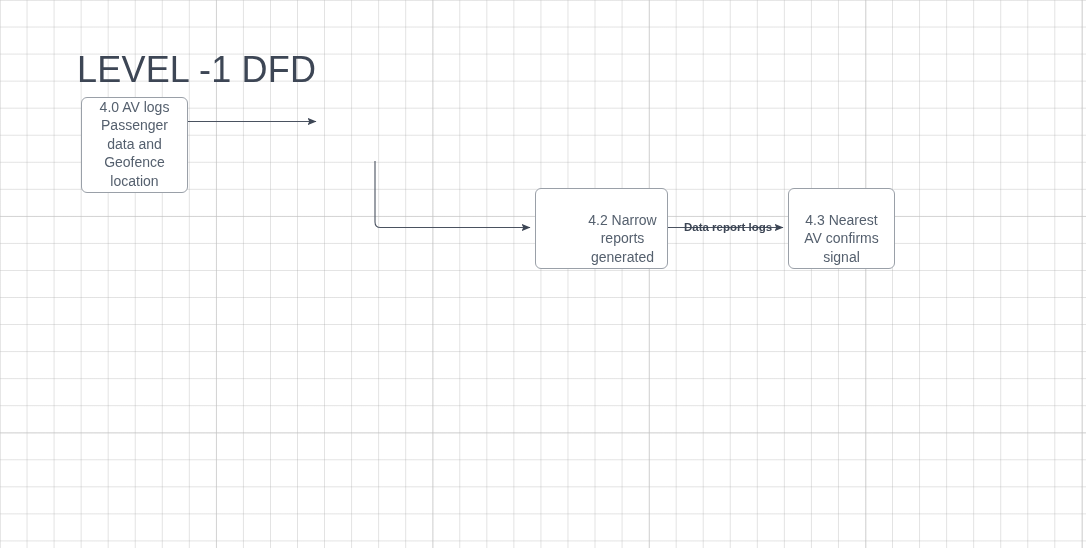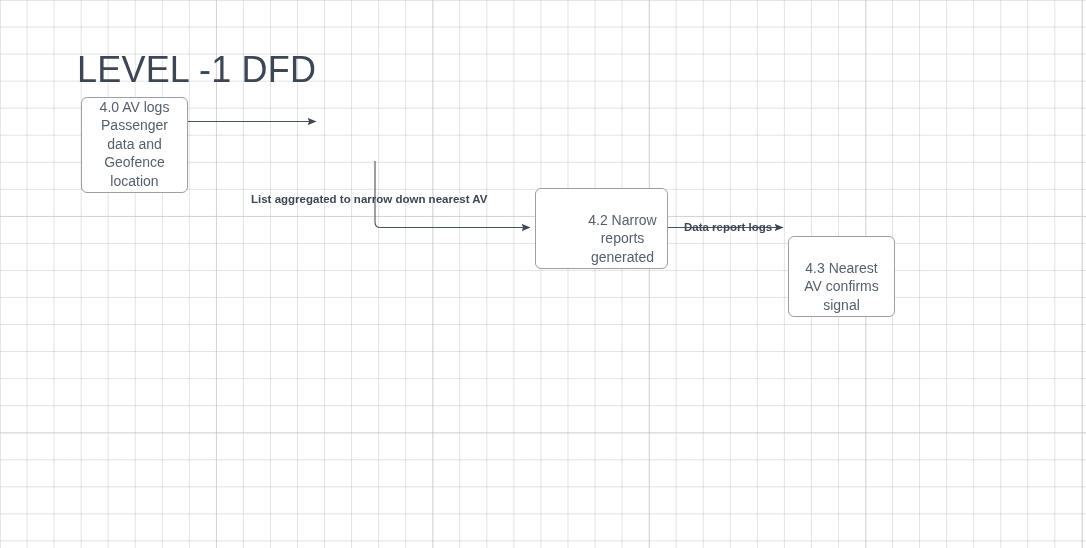--- a/index.html
+++ b/index.html
@@ -72,21 +72,21 @@
     font-family: "Liberation Sans", sans-serif;
     font-size: 11.5px;
     font-weight: bold;
     color: #3d4655;
     white-space: nowrap;
     background: transparent;
   }
   #box-4-0 { left: 81px;  top: 97px;  width: 107px; height: 96px; }
   #box-4-1 { left: 321px; top: 82px;  width: 108px; height: 79px; }
   #box-4-2 { left: 535px; top: 188px; width: 133px; height: 81px; padding-left: 48px; }
-  #box-4-3 { left: 788px; top: 188px; width: 107px; height: 81px; margin-top: 48px; }
+  #box-4-3 { left: 788px; top: 188px; width: 107px; height: 81px; }
 
   #label-list-aggregated { left: 251px; top: 193px; }
   #label-data-report { left: 684px; top: 221px; }
 </style>
 </head>
 <body>
 
 <div id="canvas">
 
   <svg id="diagram-svg" viewBox="0 0 1086 548" xmlns="http://www.w3.org/2000/svg">
@@ -118,17 +118,16 @@
     <span class="box-text">4.2    Narrow
 reports generated</span>
   </div>
 
   <div class="dfd-box" id="box-4-3">
     <span class="box-text">4.3   Nearest
 AV confirms
 signal</span>
   </div>
 
-  <div class="edge-label" id="label-list-aggregated">List  aggregated to narrow down nearest AV</div>
 
   <div class="edge-label" id="label-data-report">Data report logs</div>
 
 </div>
 
 </body></html>

